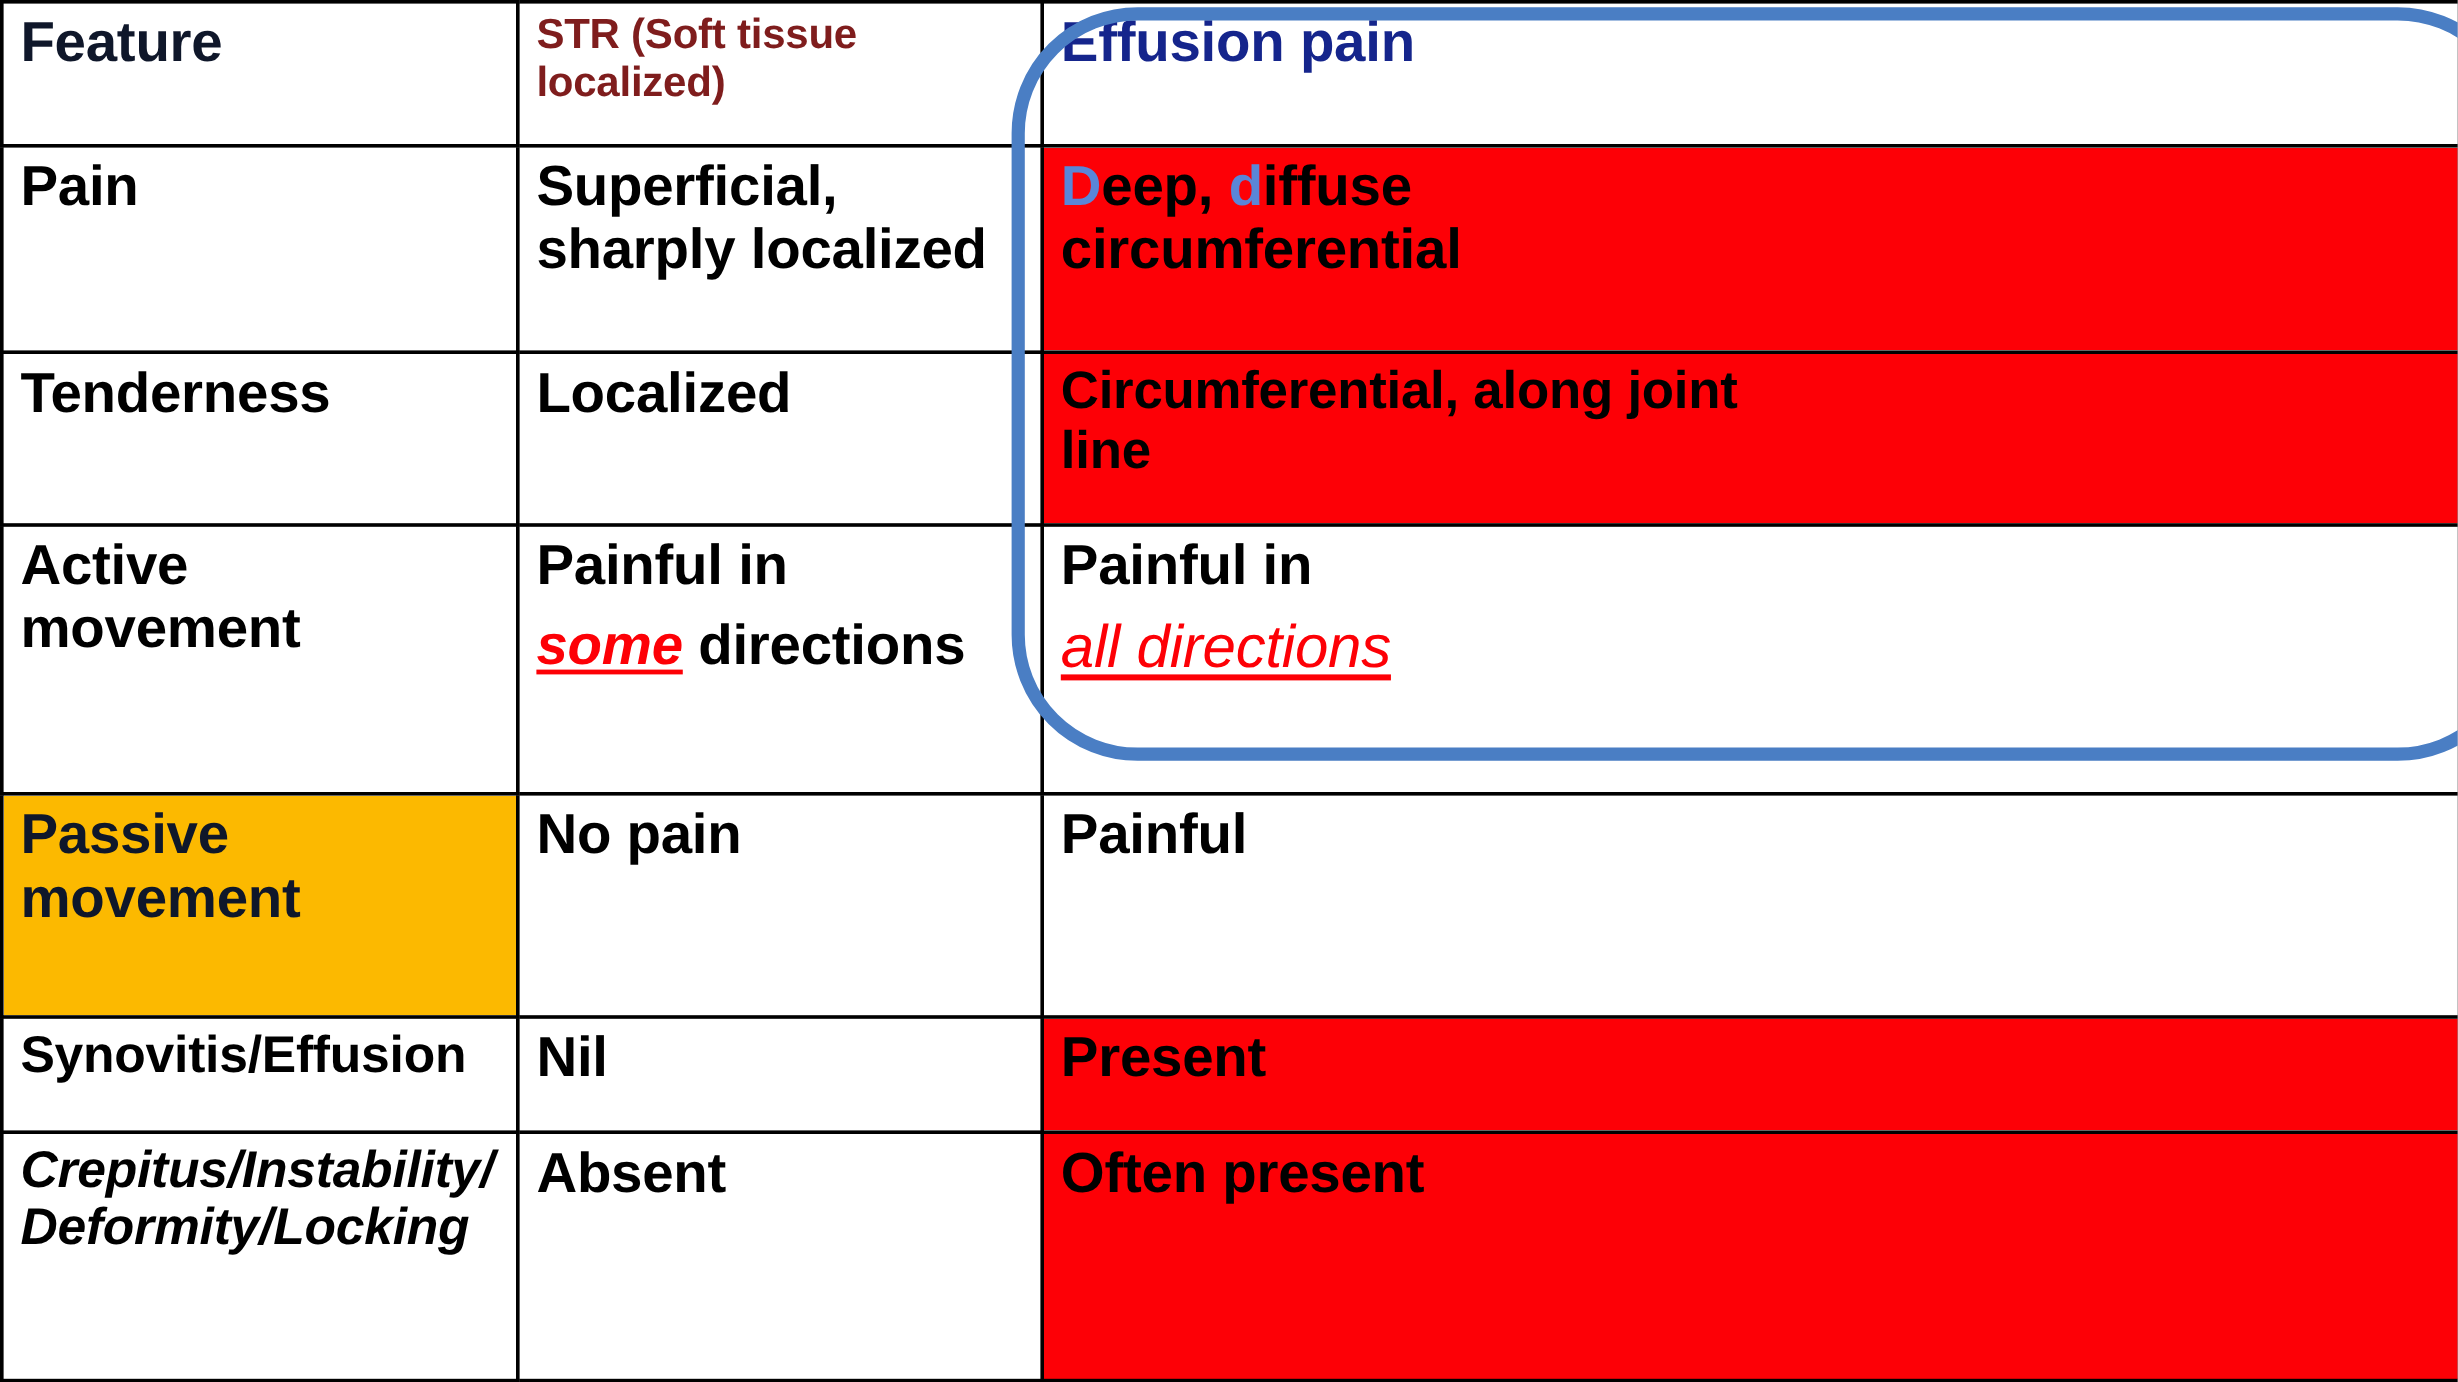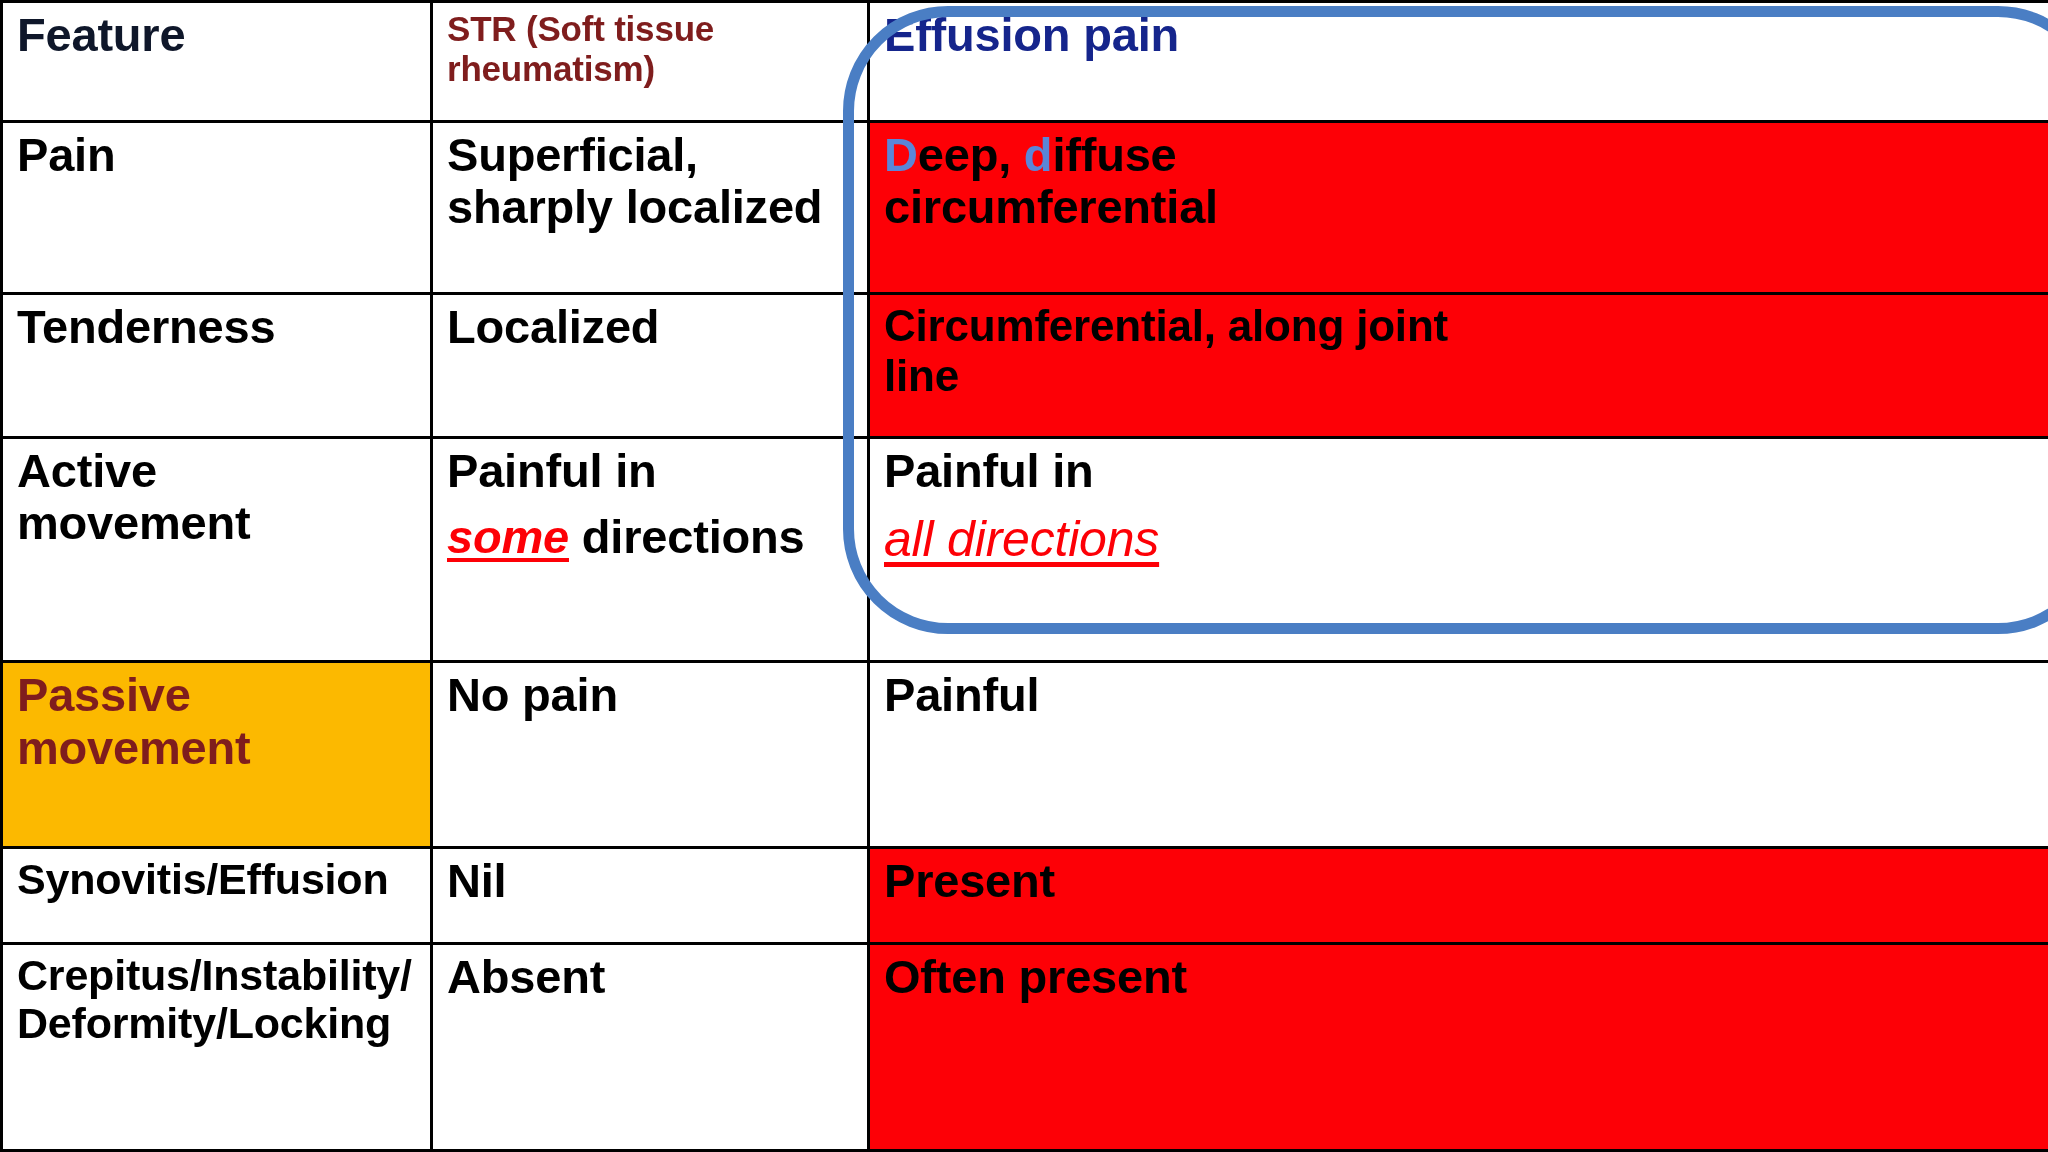--- a/index.html
+++ b/index.html
@@ -74,21 +74,21 @@
     color: #15258c;
     font-size: 47px;
     font-weight: bold;
   }
 
   
   td.fill-red   { background: #fd0006; }
   td.fill-amber { background: #fcb900; }
 
   .navy-text {
-    color: #7f1d1d;
+    color: #0f172a;
     font-weight: bold;
   }
 
   
   .em-red {
     color: #fd0006;
     font-style: italic;
     font-weight: bold;
     text-decoration: underline;
     text-underline-offset: 5px;
@@ -104,21 +104,21 @@
     font-size: 50px;
   }
   .blue-letter { color: #5a86d8; }
 
   .cell-line { display: block; }
   .spacer-line { display: block; height: 14px; }
 
   
   tr.r-tender td.col3 { font-size: 44px; }
   tr.r-syn td.col1 { font-size: 43px; }
-  tr.r-crep td.col1 { font-size: 43px; }
+  tr.r-crep td.col1 { font-size: 43px; font-style: italic; }
 
   
   #annotation {
     position: absolute;
     left: 843px;
     top: 6px;
     width: 1260px;
     height: 628px;
     border: 11px solid #4a7ec4;
     border-radius: 105px;
@@ -139,21 +139,21 @@
         <col class="c3">
     </colgroup>
     <tbody>
 
       <tr class="r-head">
         <td class="col1">
           <span class="hdr-feature">Feature</span>
         </td>
         <td class="col2">
           <span class="hdr-blue cell-line">STR (Soft tissue</span>
-          <span class="hdr-blue cell-line">rheumatism)</span>
+          <span class="hdr-blue cell-line">localized)</span>
         </td>
         <td class="col3">
           <span class="hdr-articular">Effusion pain</span>
         </td>
       </tr>
 
       <tr class="r-pain">
         <td class="col1">
           <span>Pain</span>
         </td>

